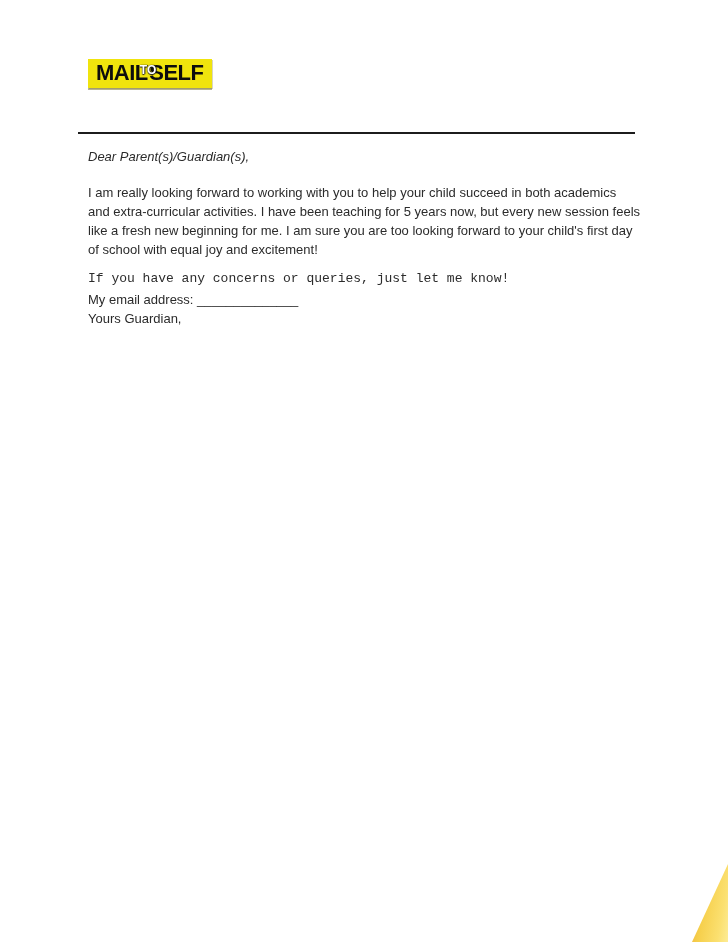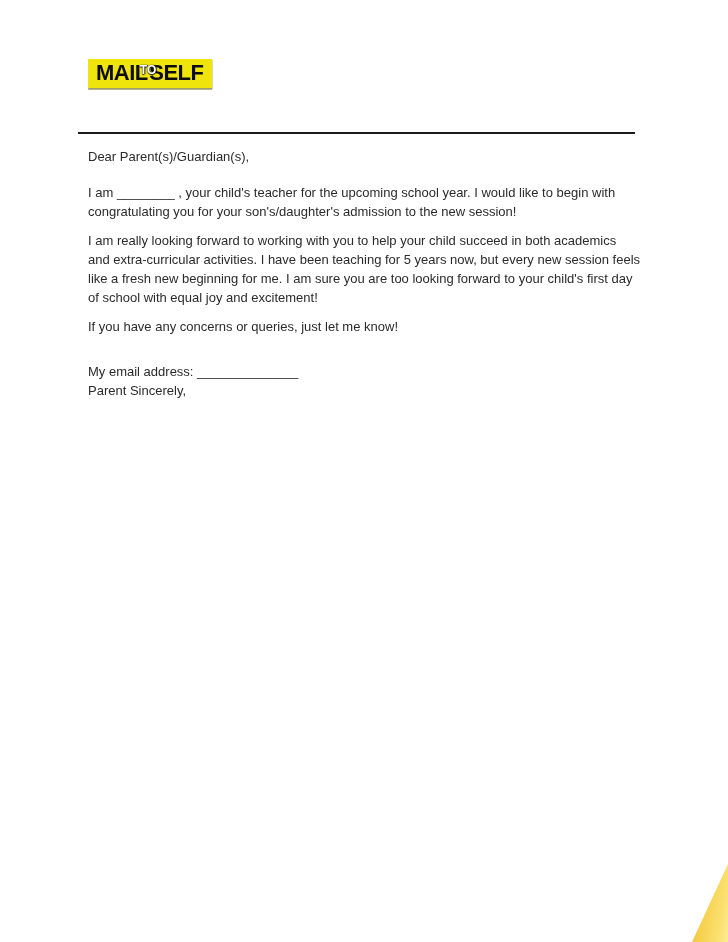--- a/index.html
+++ b/index.html
@@ -56,22 +56,22 @@
     top: 147px;
     width: 553px;
     color: #2b2b2b;
     font-size: 13px;
     line-height: 19px;
   }
   .letter p {
     white-space: pre-line;
     margin: 0 0 10px 0;
   }
-  .letter p.salutation { margin-bottom: 17px; }
-  .letter p.concerns   { margin-bottom: 26px; }
+  .letter p.salutation { margin-bottom: 17px; font-style: italic; }
+  .letter p.concerns   { margin-bottom: 2px; font-family: Liberation Mono, monospace; }
   .letter p.email-line { margin-bottom: 0; }
   .corner-wedge {
     position: absolute;
     right: 0;
     bottom: 0;
     width: 36px;
     height: 78px;
     background: linear-gradient(100deg, #e8a63c 0%, #f6cf4b 38%, #fbe070 78%, #fdec96 100%);
     clip-path: polygon(100% 0, 100% 100%, 0 100%);
   }
@@ -84,26 +84,24 @@
   <div class="logo">
     <span class="big">MAIL</span>
     <span class="to">TO</span>
     <span class="big">SELF</span>
   </div>
 
   <div class="divider"></div>
 
   <div class="letter">
     <p class="salutation">Dear Parent(s)/Guardian(s),</p>
-    <p>I am ________ , your child's teacher for the upcoming school year. I would like to begin with
-congratulating you for your son's/daughter's admission to the new session!</p>
     <p>I am really looking forward to working with you to help your child succeed in both academics
 and extra-curricular activities. I have been teaching for 5 years now, but every new session feels
 like a fresh new beginning for me. I am sure you are too looking forward to your child's first day
 of school with equal joy and excitement!</p>
     <p class="concerns">If you have any concerns or queries, just let me know!</p>
     <p class="email-line">My email address: ______________</p>
-    <p>Parent Sincerely,</p>
+    <p>Yours Guardian,</p>
   </div>
 
   <div class="corner-wedge"></div>
 
 </div>
 
 </body></html>

